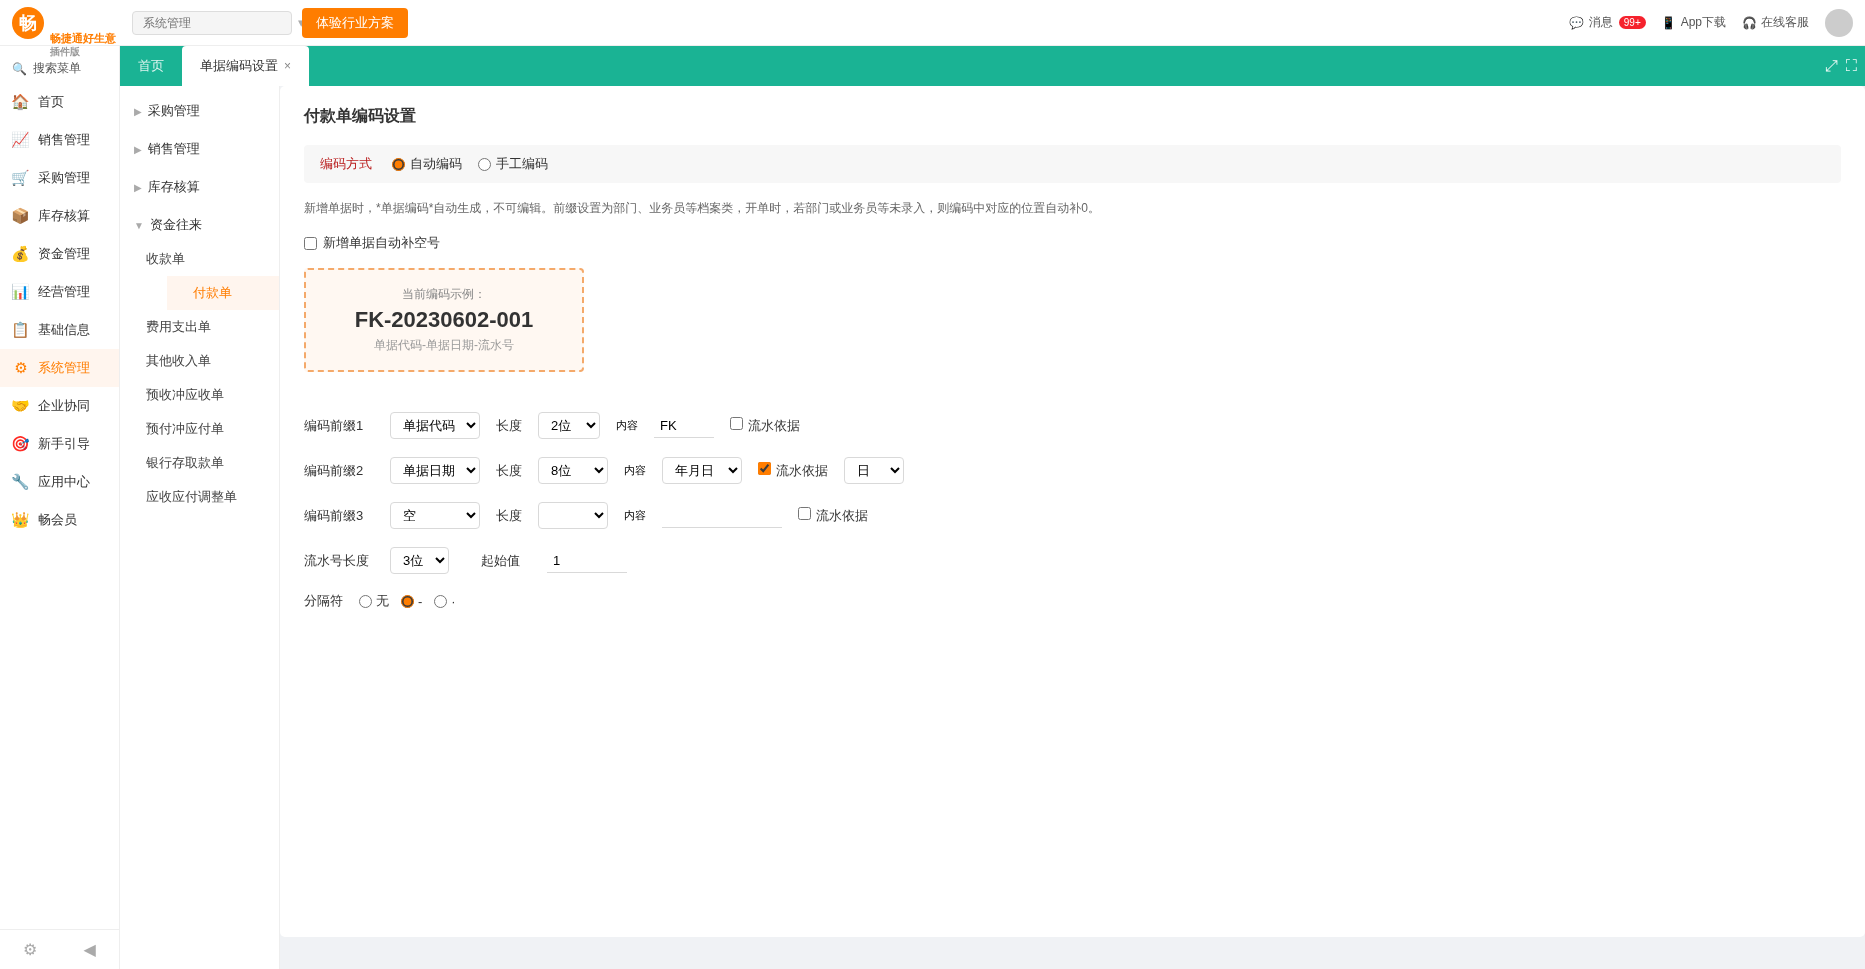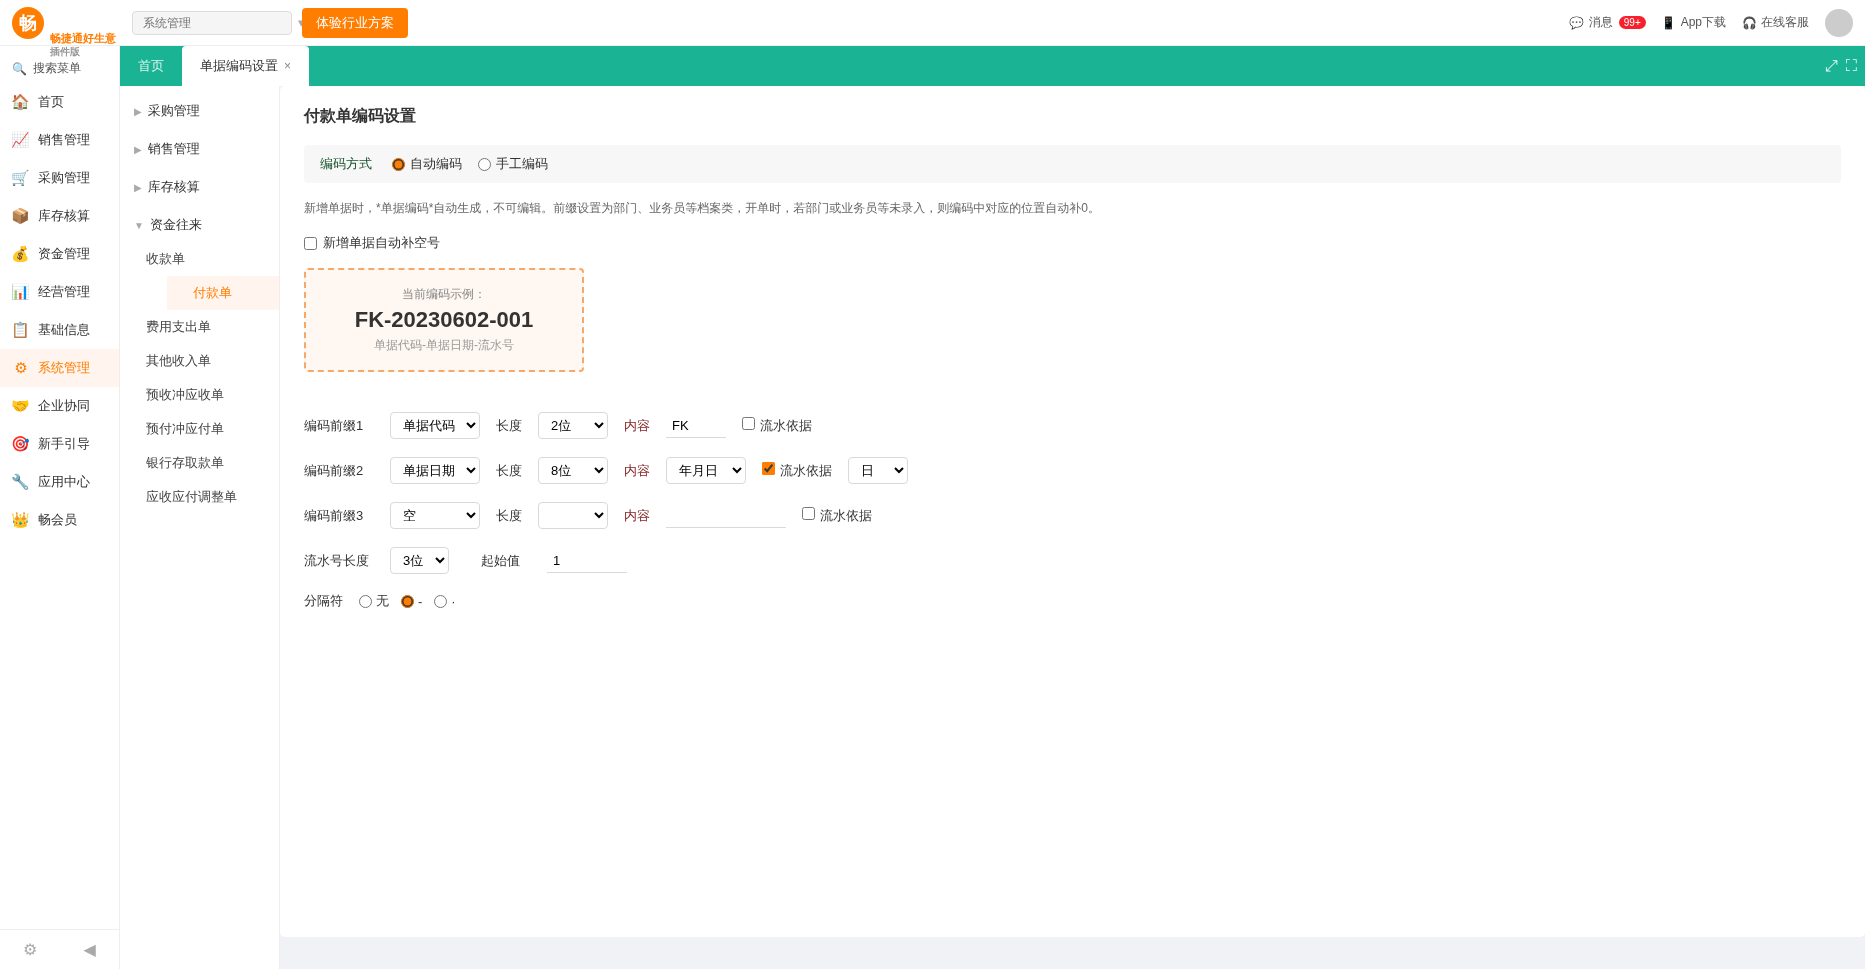--- a/index.html
+++ b/index.html
@@ -215,21 +215,21 @@
     
     .encoding-method {
       display: flex;
       align-items: center;
       gap: 20px;
       background: #f7f7f7;
       padding: 10px 16px;
       border-radius: 4px;
       margin-bottom: 16px;
     }
-    .encoding-label { font-size: 13px; color: #14532d; }
+    .encoding-label { font-size: 13px; color: #b91c1c; }
     .radio-group { display: flex; align-items: center; gap: 16px; }
     .radio-item { display: flex; align-items: center; gap: 5px; cursor: pointer; }
     .radio-item input[type="radio"] { accent-color: #ff7d00; }
 
     
     .info-text {
       font-size: 12px;
       color: #666;
       margin-bottom: 16px;
       line-height: 1.6;
@@ -279,21 +279,21 @@
       gap: 16px;
       margin-bottom: 18px;
     }
     .form-label {
       font-size: 13px;
       color: #333;
       white-space: nowrap;
       width: 70px;
     }
     .form-length-label { font-size: 13px; color: #333; }
-    .form-content-label { font-size: 13px; color: #7f1d1d; }
+    .form-content-label { font-size: 11px; color: #000000; }
     .form-content-input {
       border: none;
       border-bottom: 1px solid #d9d9d9;
       padding: 4px 6px;
       font-size: 13px;
       width: 60px;
       outline: none;
     }
     .form-checkbox-item {
       display: flex;
@@ -535,21 +535,21 @@
 
           <div class="form-row">
             <span class="form-label">编码前缀1</span>
             <select>
               <option>单据代码</option>
               <option>部门</option>
               <option>业务员</option>
               <option>空</option>
             </select>
             <span class="form-length-label">长度</span>
-            <select style="width:70px;">
+            <select style="width:62px;">
               <option>2位</option>
               <option>3位</option>
               <option>4位</option>
             </select>
             <span class="form-content-label">内容</span>
             <input class="form-content-input" type="text" value="FK" style="">
             <label class="form-checkbox-item">
               <input type="checkbox" style="">
               <span>流水依据</span>
             </label>

